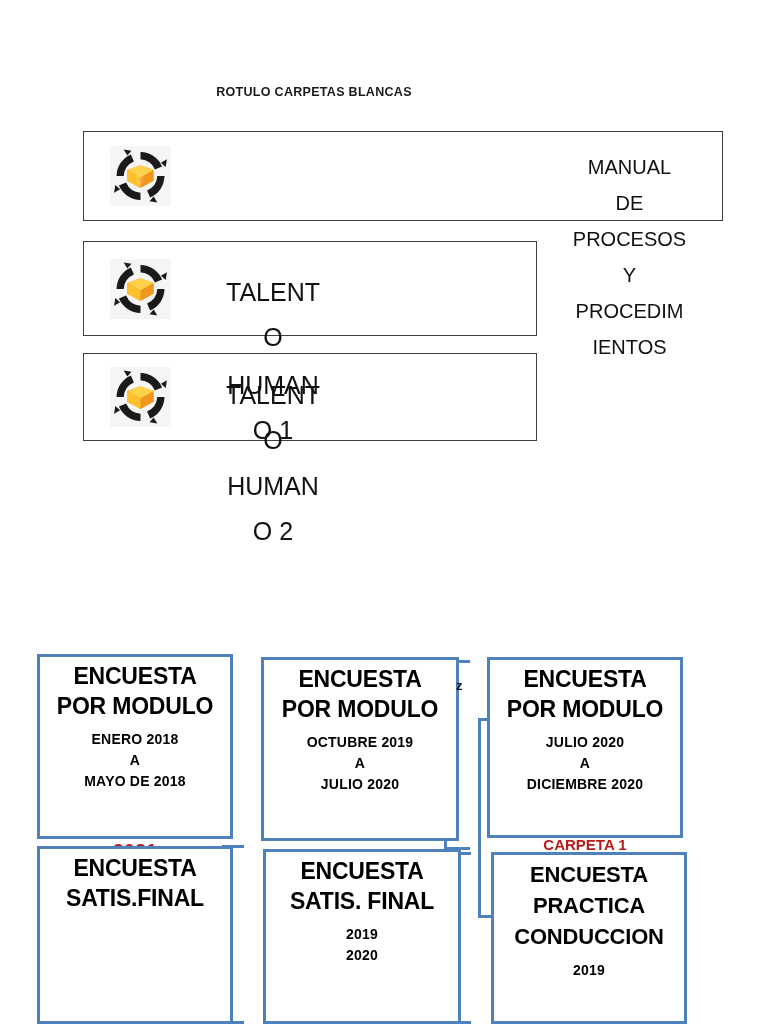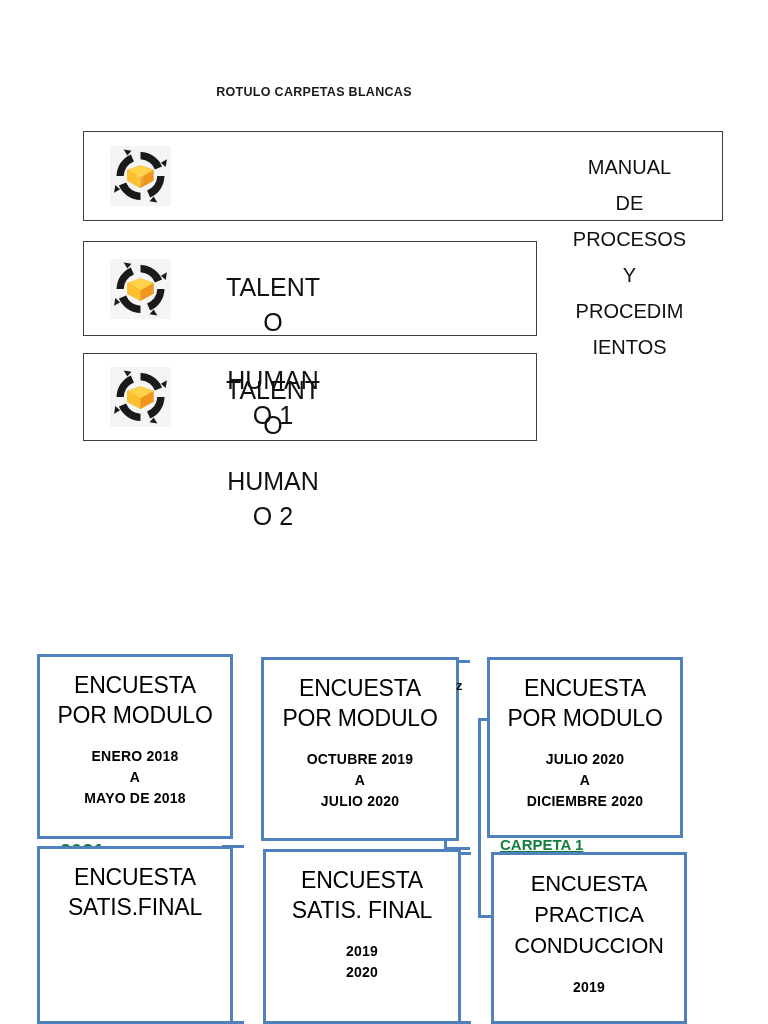--- a/index.html
+++ b/index.html
@@ -50,21 +50,21 @@
     background: #f5f5f5;
     display: block;
   }
   .logo svg { display: block; width: 61px; height: 60px; }
 
   
   .float-text {
     position: absolute;
     text-align: center;
     font-size: 25px;
-    line-height: 35px;
+    line-height: 45px;
     font-weight: normal;
     color: #111111;
     white-space: pre-line;
     pointer-events: none;
   }
   .ft-manual {
     left: 531px;
     top: 149px;
     width: 197px;
     font-size: 20px;
@@ -96,55 +96,55 @@
   .card {
     position: absolute;
     background: #ffffff;
     border: 3px solid #4F81BD;
     box-sizing: border-box;
     text-align: center;
     overflow: hidden;
   }
   .card .card-title {
     font-size: 23px;
-    font-weight: normal;
+    font-weight: bold;
     line-height: 30px;
     white-space: pre-line;
-    margin-top: 13px;
+    margin-top: 4px;
     letter-spacing: -0.2px;
   }
   .card .card-sub {
     font-size: 14px;
     font-weight: bold;
     line-height: 21px;
     white-space: pre-line;
-    margin-top: 16px;
+    margin-top: 8px;
     letter-spacing: 0.2px;
   }
   .card.tall .card-title { font-size: 22px; line-height: 31px; }
 
   
   .card-1 { left: 37px;  top: 654px; width: 196px; height: 185px; }
   .card-2 { left: 261px; top: 657px; width: 198px; height: 184px; }
   .card-3 { left: 487px; top: 657px; width: 196px; height: 181px; }
   
   .card-4 { left: 37px;  top: 846px; width: 196px; height: 178px; }
   .card-5 { left: 263px; top: 849px; width: 198px; height: 175px; }
   .card-6 { left: 491px; top: 852px; width: 196px; height: 172px; }
 
   
   .behind-text {
     position: absolute;
+    text-align: center;
     font-size: 20px;
     font-weight: bold;
     line-height: 26px;
     white-space: pre-line;
-    color: #15803d;
+    color: #b91c1c;
     z-index: 0;
-    text-decoration: underline;
   }
   .bt-years-1 { left: 60px; top: 812px; width: 150px; }
   .bt-carpeta { left: 500px; top: 832px; width: 170px; font-size: 15px; z-index: 3; }
   .bt-z {
     position: absolute;
     left: 456px;
     top: 678px;
     font-size: 13px;
     font-weight: bold;
     color: #111;

